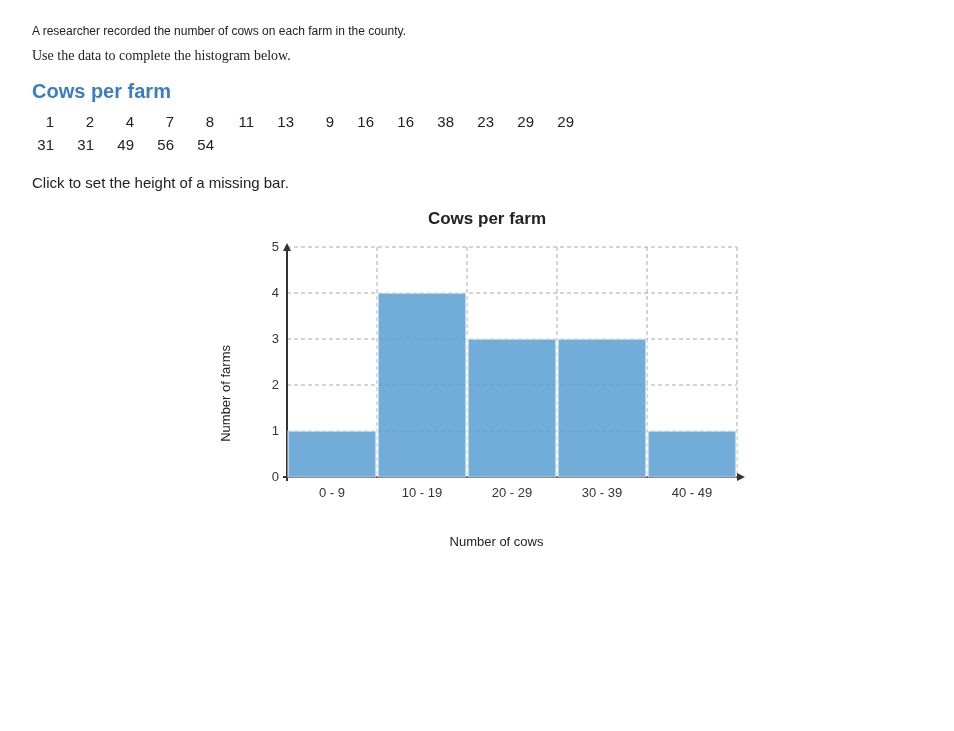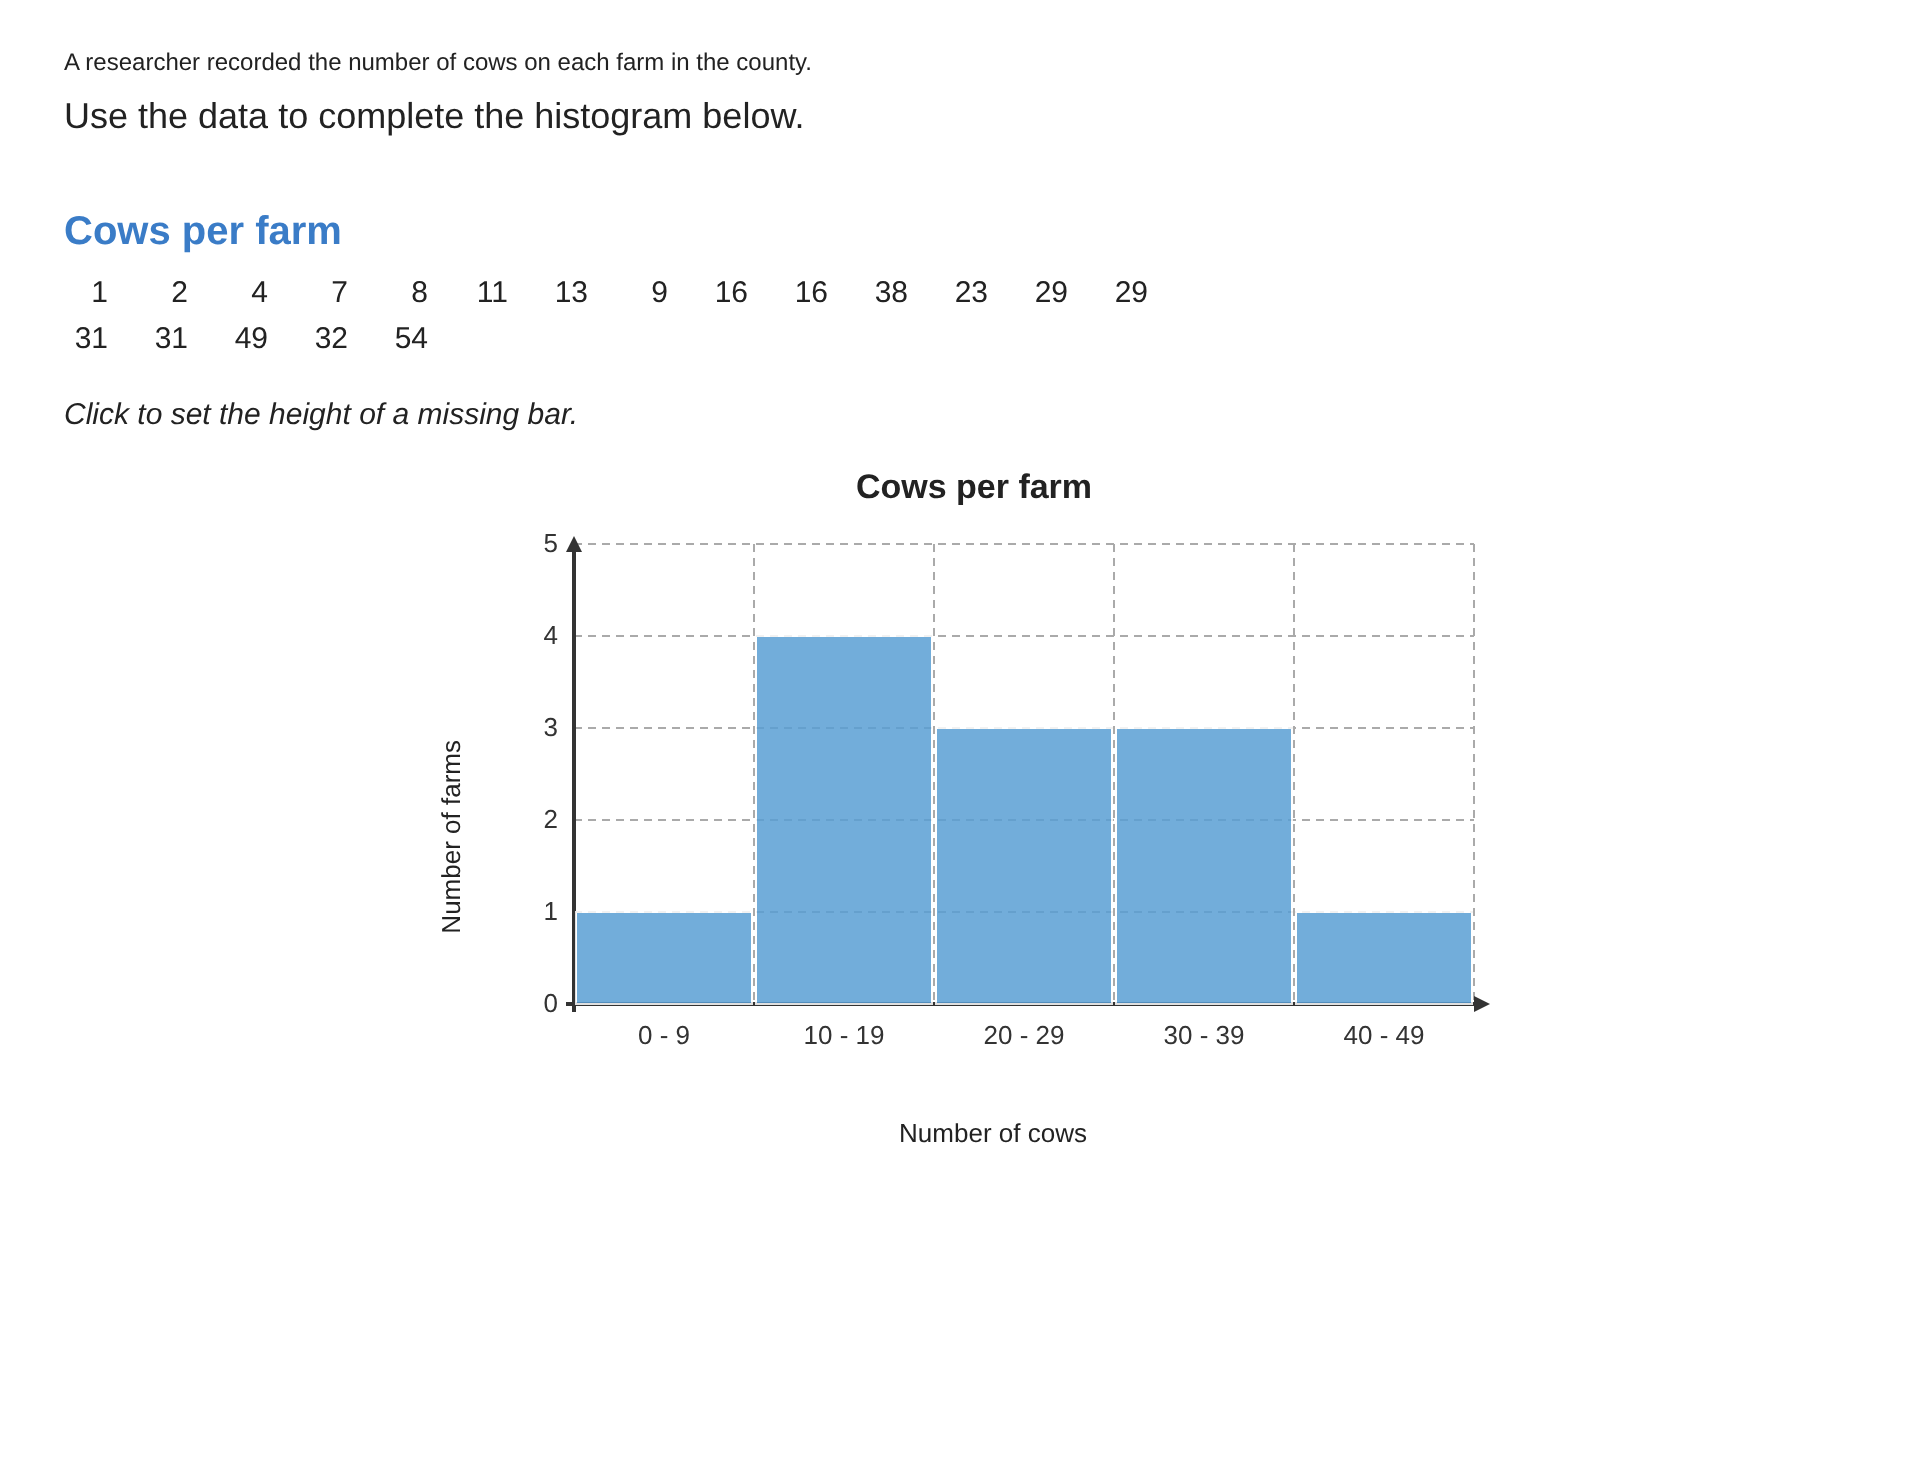--- a/index.html
+++ b/index.html
@@ -8,22 +8,23 @@
       font-family: Arial, sans-serif;
       padding: 24px 32px;
       color: #222;
       font-size: 16px;
     }
     .intro-text {
       margin-bottom: 10px;
       font-size: 12px;
     }
     .use-data-text {
-      margin-bottom: 36px;
-      font-size: 18px;
+      margin-bottom: 16px;
+      font-size: 14px;
+      font-family: Liberation Serif, serif;
     }
     .data-section {
       margin-bottom: 18px;
     }
     .chart-title-top {
       color: #3a7cc7;
       font-size: 20px;
       font-weight: bold;
       margin-bottom: 8px;
     }
@@ -36,21 +37,20 @@
       display: flex;
       gap: 18px;
       font-size: 15px;
       line-height: 1.5;
     }
     .data-cell {
       min-width: 22px;
       text-align: right;
     }
     .click-instruction {
-      font-style: italic;
       font-size: 15px;
       margin-bottom: 18px;
       color: #222;
     }
     
     .chart-container {
       display: flex;
       flex-direction: column;
       align-items: center;
       margin-left: 20px;
@@ -110,21 +110,21 @@
       <span class="data-cell">16</span>
       <span class="data-cell">38</span>
       <span class="data-cell">23</span>
       <span class="data-cell">29</span>
       <span class="data-cell">29</span>
     </div>
     <div class="data-row">
       <span class="data-cell">31</span>
       <span class="data-cell">31</span>
       <span class="data-cell">49</span>
-      <span class="data-cell">32</span>
+      <span class="data-cell">56</span>
       <span class="data-cell">54</span>
     </div>
   </div>
 </div>
 
 <p class="click-instruction">Click to set the height of a missing bar.</p>
 
 <div class="chart-container">
   <div class="chart-title">Cows per farm</div>
   <div class="chart-wrap">

